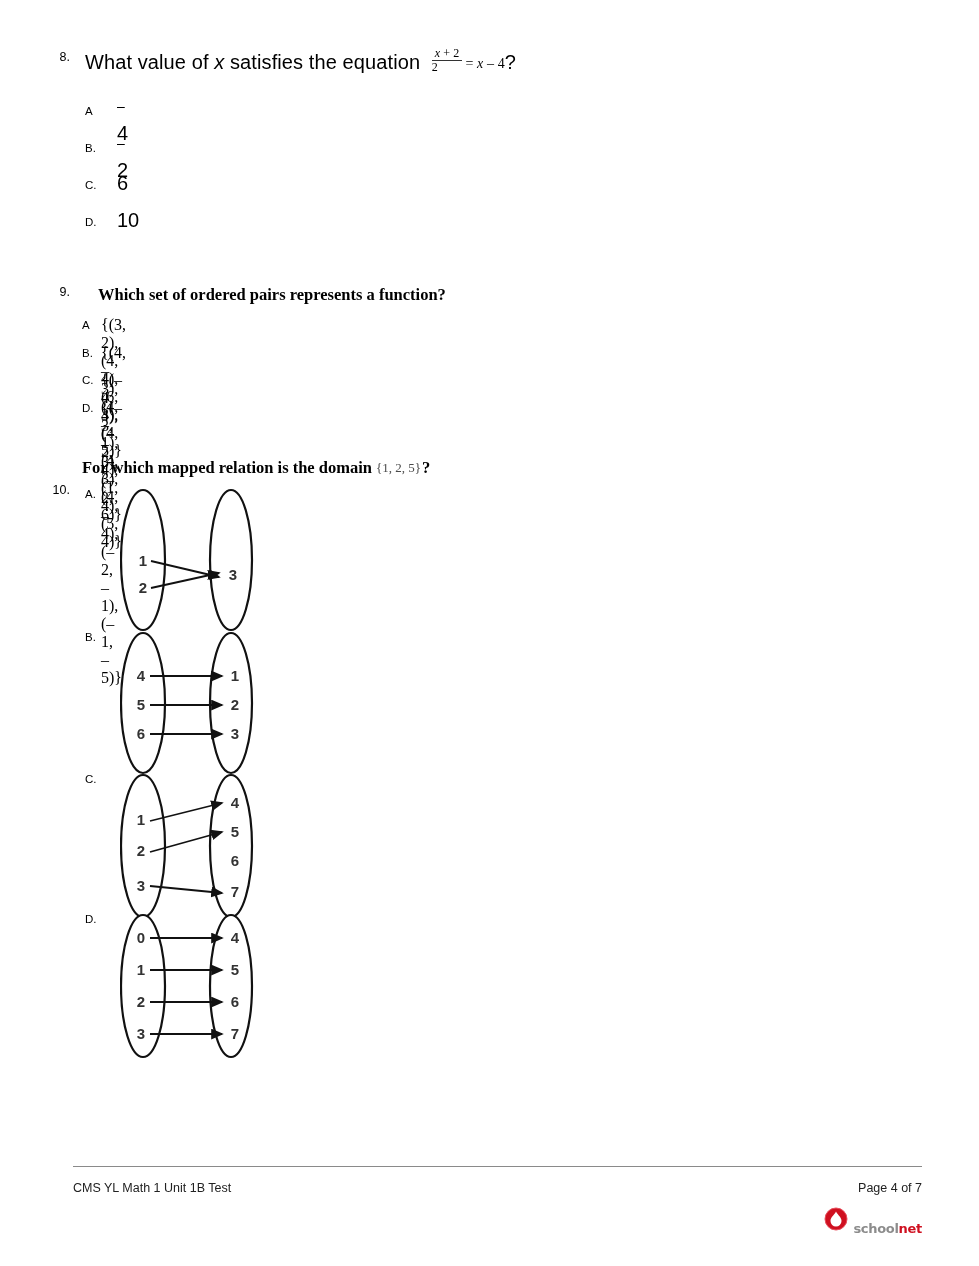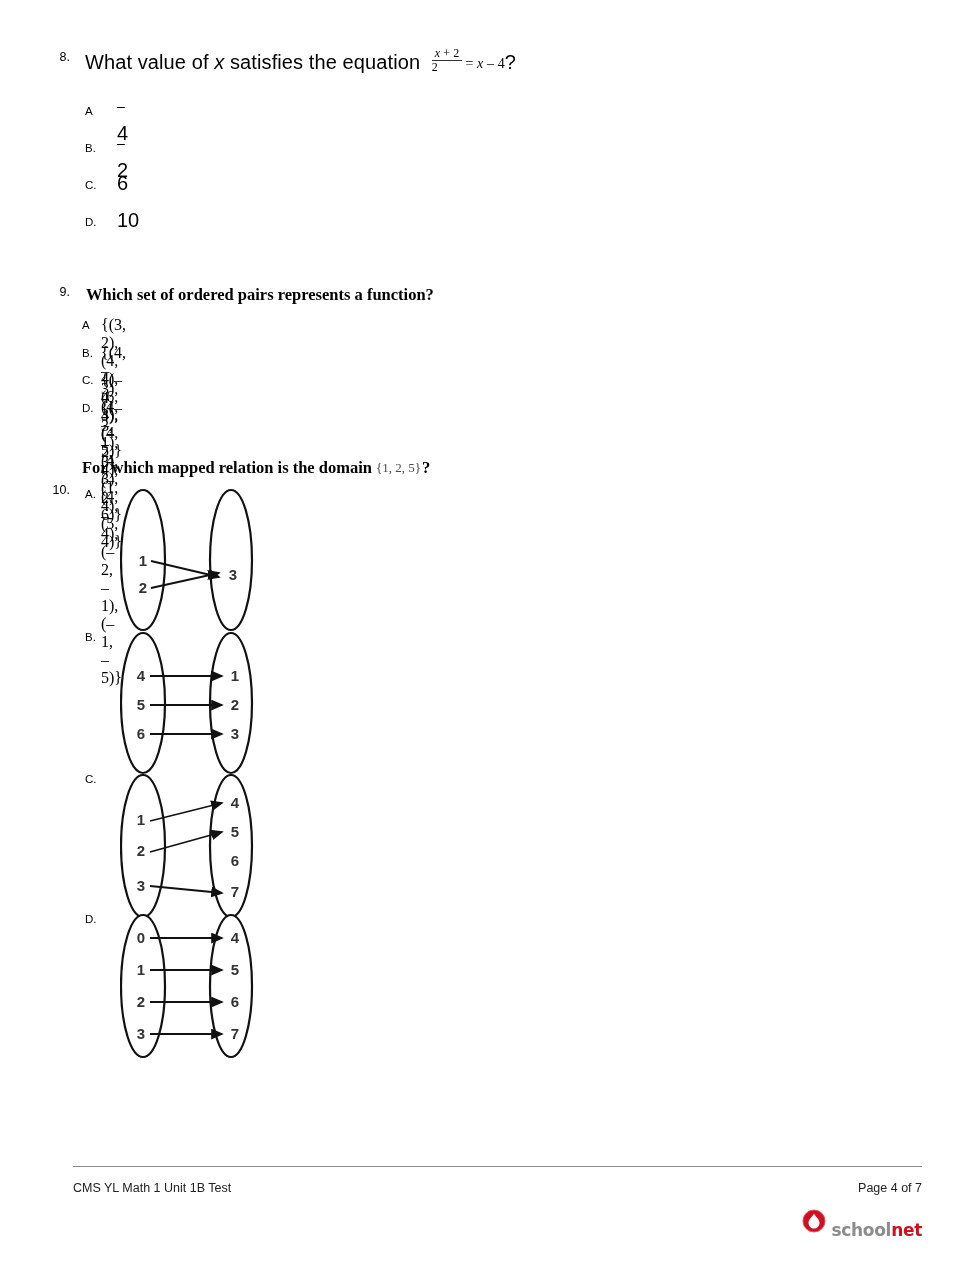--- a/index.html
+++ b/index.html
@@ -63,21 +63,21 @@
   }
   .negsup {
     font-size: 14px; vertical-align: 6px; letter-spacing: -1px;
     display: inline-block; margin-right: 1px;
   }
   #q8-options { left: 85px; top: 98px; }
 
   
   .q9-num { left: 42px; top: 285px; width: 28px; }
   .q9-text {
-    position: absolute; left: 86px; top: 285px;
+    position: absolute; left: 98px; top: 285px;
     font-family: "Liberation Serif", serif;
     font-size: 16.5px; font-weight: bold;
   }
   #q9-options { left: 82px; top: 316px; }
   .opt9 { position: relative; height: 27.5px; }
   .opt9 .opt-letter { top: 3px; font-size: 11.5px; }
   .opt9 .opt-set {
     position: absolute; left: 19px; top: 0;
     font-family: "Liberation Serif", serif;
     font-size: 16px;
@@ -123,21 +123,21 @@
     font-size: 12.5px; color: #222;
     text-align: right; white-space: nowrap;
   }
   .logo-wrap {
     position: absolute; right: 0; top: 36px;
     display: flex; align-items: center; gap: 5px;
   }
   .logo-mark { width: 24px; height: 24px; display: block; }
   .logo-text {
     font-family: "DejaVu Sans", sans-serif;
-    font-size: 17px; font-weight: 600;
+    font-size: 13px; font-weight: 600;
     letter-spacing: -0.3px;
     line-height: 1;
     margin-top: 20px;
   }
   .logo-text .school { color: #8c8c8c; }
   .logo-text .net { color: #cf1020; }
 </style>
 </head>
 <body>
 

